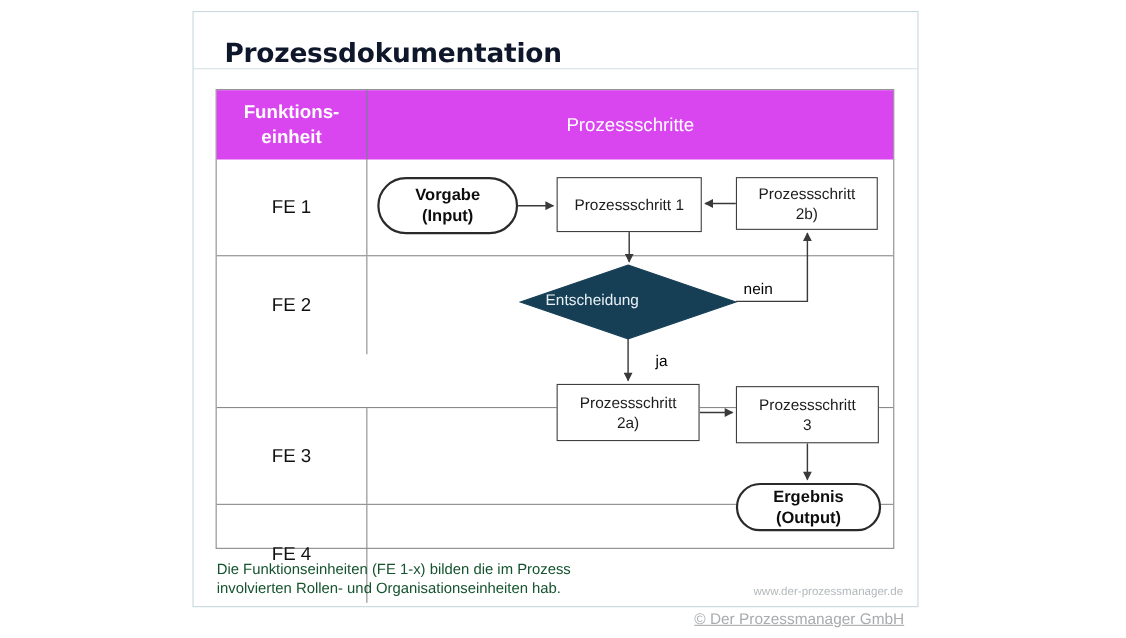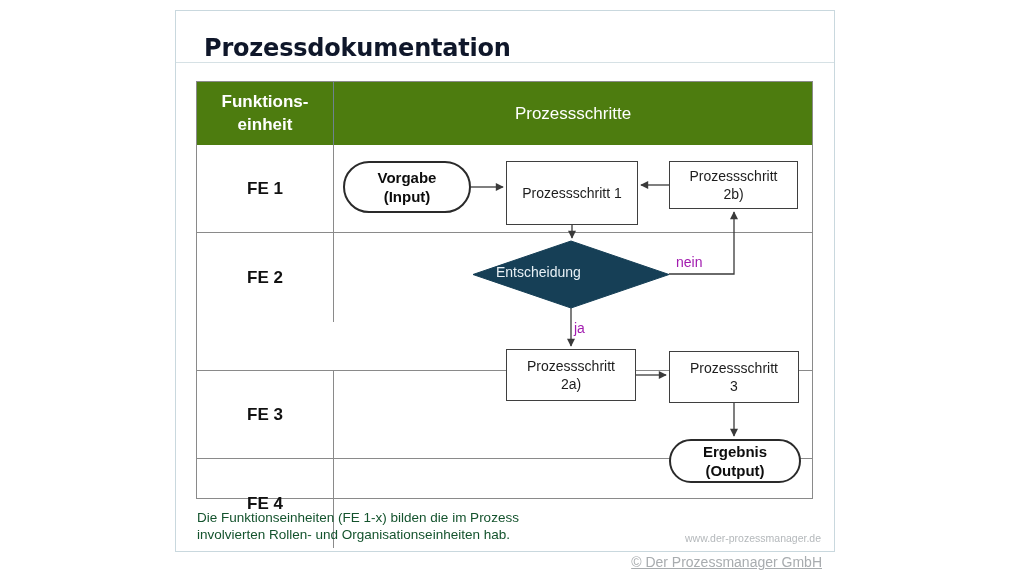--- a/index.html
+++ b/index.html
@@ -10,50 +10,50 @@
   .card { position:absolute; left:175px; top:10px; width:660px; height:542px;
           background:#fff; border:1px solid #c9d8de; }
 
   .title { position:absolute; left:28px; top:23px; font-size:24px; font-weight:800;
            letter-spacing:-0.2px; color:#0f172a; font-family:"DejaVu Sans","Liberation Sans",sans-serif; }
   .title-rule { position:absolute; left:0; right:0; top:51px; border-top:1px solid #d6e1e5; }
 
   
   .swimtable { position:absolute; left:20px; top:70px; width:617px; height:418px;
                border:1px solid #8a8a8a; background:#fff; }
-  .thead { display:flex; height:63px; background:#4d7c0f; color:#ffffff; }
+  .thead { display:flex; height:63px; background:#d946ef; color:#ffffff; }
   .th1 { width:137px; display:flex; flex-direction:column; justify-content:center; align-items:center;
          font-weight:bold; font-size:17px; line-height:1.35; border-right:1px solid #6d8290; }
   .th2 { flex:1; display:flex; justify-content:center; align-items:center;
          font-weight:normal; font-size:17px; }
   .trow { display:flex; border-top:1px solid #8a8a8a; }
   .r1 { height:87px; border-top:none; } .r2 { height:90px; } .r3 { height:88px;margin-top:48px; } .r4 { height:90px; }
   .fe-cell { width:137px; border-right:1px solid #8a8a8a; display:flex; justify-content:center;
-             align-items:center; font-weight:bold; font-size:17px; color:#111; }
+             align-items:center; font-weight:normal; font-size:17px; color:#111; }
   .lane { flex:1; }
 
   
   .flow { position:absolute; left:0; top:0; width:660px; height:542px; pointer-events:none; }
   .flow svg { position:absolute; left:0; top:0; }
   .node { position:absolute; background:#fff; display:flex; flex-direction:column;
           justify-content:center; align-items:center; text-align:center;
           font-size:14px; color:#1d1d1d; line-height:1.3; }
   .rect { border:1.5px solid #3f3f3f; }
   .pill { border:2px solid #2a2a2a; border-radius:28px; font-weight:bold; font-size:15px; color:#0d0d0d;text-align:center; }
   .n-input  { left:167px; top:150px; width:128px; height:52px; }
-  .n-step1  { left:330px; top:150px; width:132px; height:64px; }
+  .n-step1  { left:330px; top:150px; width:132px; height:50px; }
   .n-step2b { left:493px; top:150px; width:129px; height:48px; }
   .n-step2a { left:330px; top:338px; width:130px; height:52px; }
   .n-step3  { left:493px; top:340px; width:130px; height:52px; }
   .n-output { left:493px; top:428px; width:132px; height:44px; }
   .decision-label { position:absolute; left:320px; top:253px; width:150px; text-align:left;
                     font-size:14px; color:#e8f0f5; }
-  .edge-label { position:absolute; font-size:14px; color:#a21caf; }
+  .edge-label { position:absolute; font-size:14px; color:#000000; }
   .lbl-nein { left:500px; top:243px; }
-  .lbl-ja   { left:382px; top:309px;padding-left:16px; }
+  .lbl-ja   { left:404px; top:309px;padding-left:16px; }
 
   .footnote { position:absolute; left:21px; top:498px; font-size:13.5px; line-height:17px; color:#14532d; }
   .website  { position:absolute; right:13px; top:521px; font-size:10.5px; color:#b4b8bb; }
   .copyright{ position:absolute; right:202px; top:554px; font-size:14px; color:#a8acaf;text-decoration:underline; }
 </style>
 </head>
 <body>
 
 <div class="stage">
   <div class="card">

